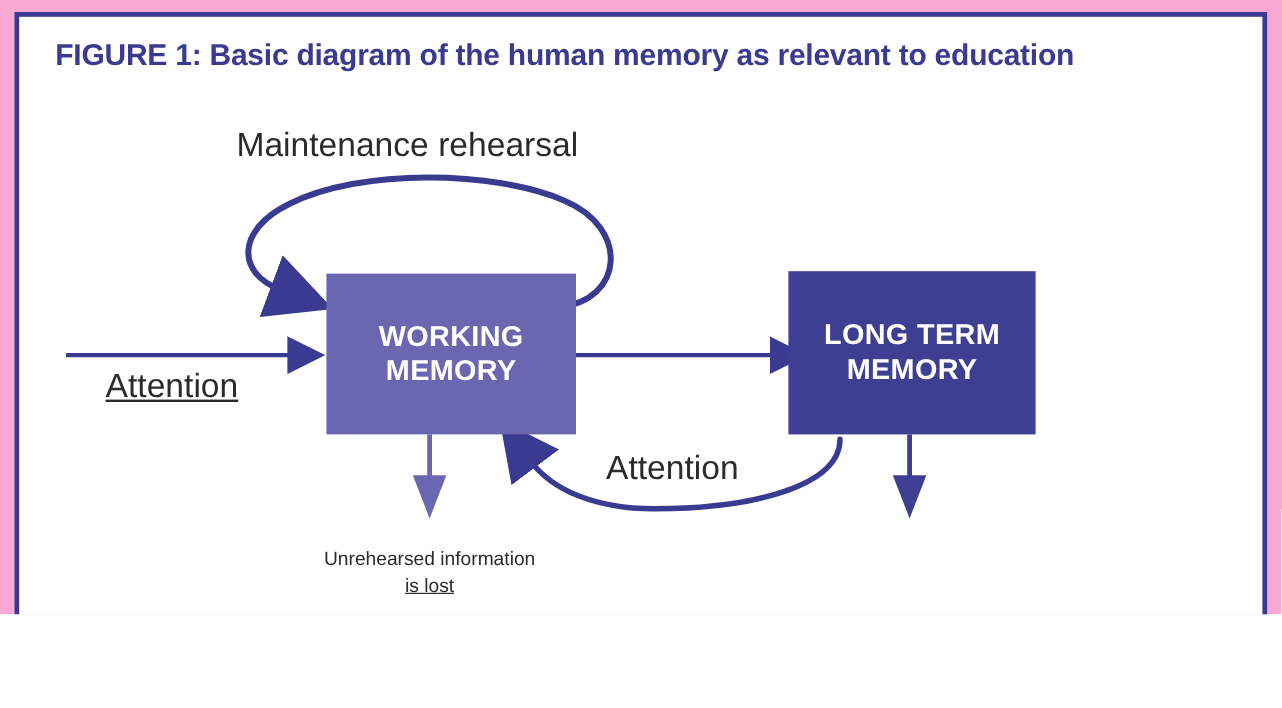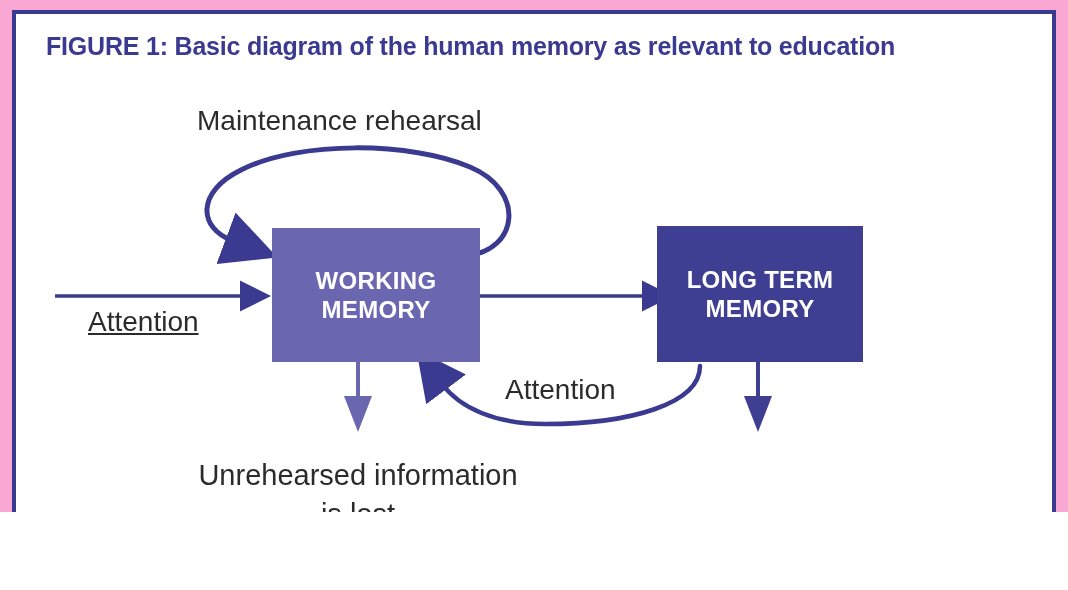--- a/index.html
+++ b/index.html
@@ -88,21 +88,21 @@
     white-space: nowrap;
   }
   #label-attention   { left: 88px;  top: 306px; text-decoration: underline; }
   #label-encoding    { left: 497px; top: 306px; }
   #label-maintenance { left: 197px; top: 105px; }
   #label-retrieval   { left: 505px; top: 374px; }
 
   .caption {
     position: absolute;
     font-family: "Liberation Sans", sans-serif;
-    font-size: 29px;
+    font-size: 16px;
     color: #2b2b2b;
     text-align: center;
     line-height: 1.35;
     white-space: nowrap;
   }
   #caption-working-memory { left: 178px; top: 456px; width: 360px; }
   #caption-long-term      { left: 588px; top: 456px; width: 340px; }
   .caption .line2 { display: block; text-decoration: underline; }
 </style>
 </head>

